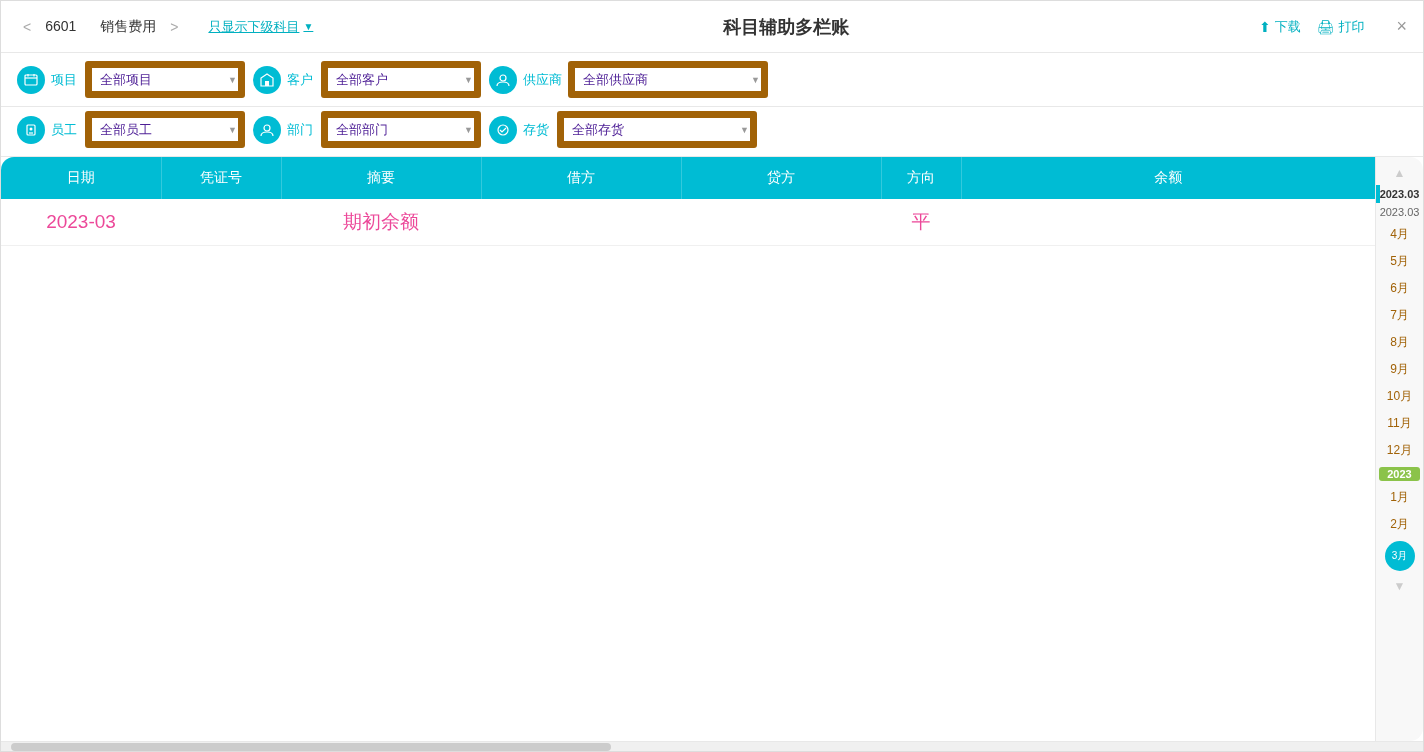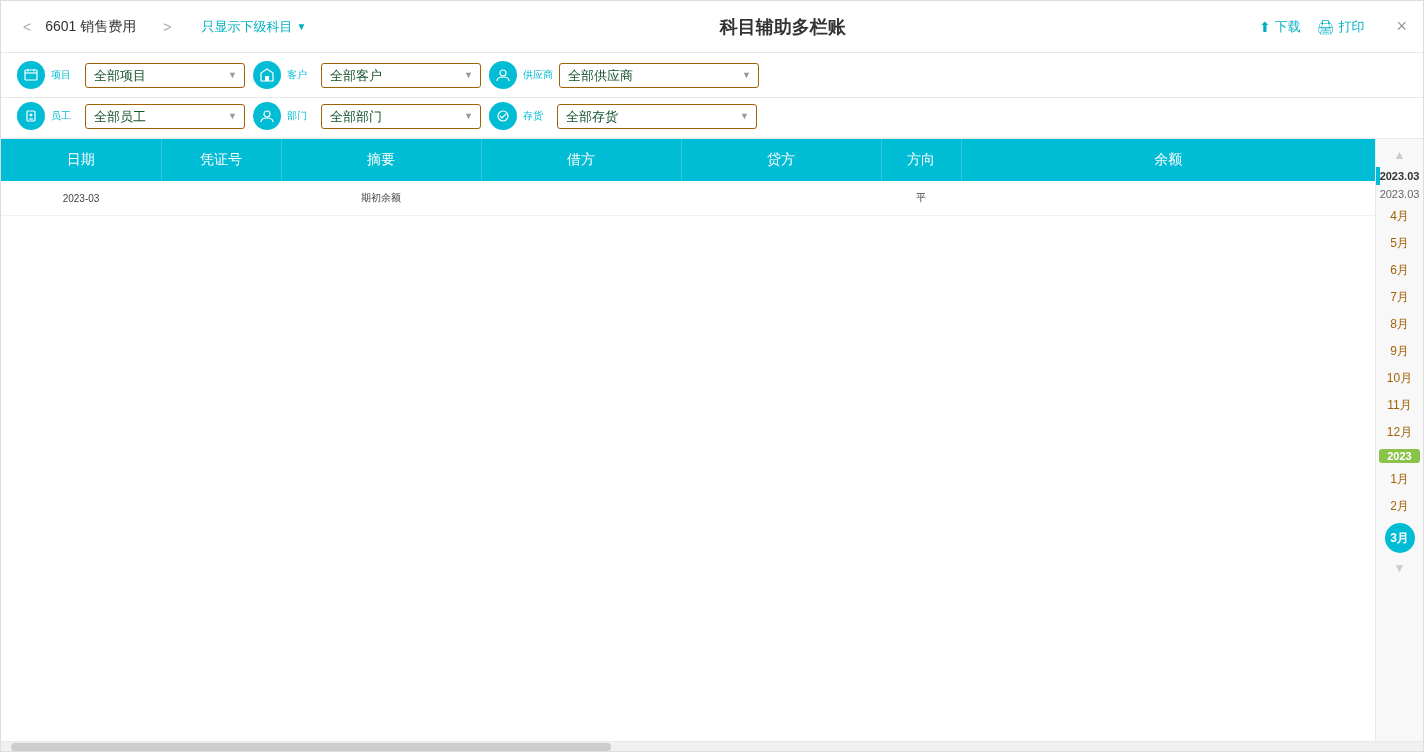--- a/index.html
+++ b/index.html
@@ -36,20 +36,21 @@
       padding: 2px 6px;
     }
     .account-label {
       font-size: 14px;
       color: #333;
       padding: 0 8px;
       min-width: 120px;
     }
     .show-sub {
       color: #00b0c0;
+      text-decoration: underline;
       cursor: pointer;
       font-size: 13px;
       display: flex;
       align-items: center;
       gap: 4px;
     }
     .page-title {
       flex: 1;
       text-align: center;
       font-size: 18px;
@@ -96,29 +97,29 @@
       border-radius: 50%;
       background: #00bcd4;
       display: flex;
       align-items: center;
       justify-content: center;
       color: #fff;
       font-size: 13px;
     }
     .filter-label {
       color: #00bcd4;
-      font-size: 10px;
+      font-size: 13px;
       min-width: 28px;
     }
     .filter-select {
-      border: 1px solid #a16207;
+      border: 7px solid #a16207;
       border-radius: 3px;
       padding: 4px 24px 4px 8px;
       font-size: 13px;
-      color: #14532d;
+      color: #4c1d95;
       background: #fff;
       appearance: none;
       -webkit-appearance: none;
       min-width: 160px;
       cursor: pointer;
       position: relative;
     }
     .select-wrap {
       position: relative;
       display: inline-block;
@@ -131,20 +132,21 @@
       right: 8px;
       top: 50%;
       transform: translateY(-50%);
       pointer-events: none;
     }
     
     .content-area {
       display: flex;
       flex: 1;
       overflow: hidden;
+      border-radius: 13px;
     }
     
     .table-area {
       flex: 1;
       overflow: auto;
       position: relative;
     }
     table {
       width: 100%;
       border-collapse: collapse;
@@ -160,22 +162,22 @@
       font-size: 14px;
       border-right: 1px solid rgba(255,255,255,0.2);
     }
     thead th:last-child { border-right: none; }
     tbody tr {
       border-bottom: 1px solid #f0f0f0;
     }
     tbody td {
       padding: 10px 8px;
       text-align: center;
-      color: #404040;
-      font-size: 10px;
+      color: #ec4899;
+      font-size: 19px;
     }
     
     .side-scroll {
       width: 48px;
       background: #f8f8f8;
       border-left: 1px solid #e8e8e8;
       display: flex;
       flex-direction: column;
       align-items: center;
       overflow-y: auto;
@@ -248,21 +250,21 @@
   </style>
 </head>
 <body>
 
 <div class="window">
 
   <div class="top-bar">
     <span class="nav-prev">&lt;</span>
     <span class="account-label">
       <span>6601</span>
-      <span style="margin-left:0;">销售费用</span>
+      <span style="margin-left:20px;">销售费用</span>
     </span>
     <span class="nav-next">&gt;</span>
     <span style="width:24px;"></span>
     <span class="show-sub">
       <span>只显示下级科目</span>
       <span style="font-size:10px;">▼</span>
     </span>
     <span class="page-title">科目辅助多栏账</span>
     <div class="top-actions">
       <span class="action-btn">
@@ -427,21 +429,21 @@
       <div class="month-item">12月</div>
 
       <div style="display:flex; align-items:center; justify-content:center; padding: 3px 2px;">
         <span class="year-badge">2023</span>
       </div>
 
       <div class="month-item">1月</div>
       <div class="month-item">2月</div>
 
       <div style="display:flex; align-items:center; justify-content:center; padding:3px 0;">
-        <div style="width:30px; height:30px; border-radius:50%; background:#00bcd4; color:#fff; display:flex; align-items:center; justify-content:center; font-size:12px; font-weight:bold; cursor:pointer;">3月</div>
+        <div style="width:30px; height:30px; border-radius:50%; background:#00bcd4; color:#fff; display:flex; align-items:center; justify-content:center; font-size:10px; font-weight:normal; cursor:pointer;">3月</div>
       </div>
 
       <div class="scroll-down">▼</div>
     </div>
   </div>
 
   <div class="bottom-scroll">
     <div class="bottom-scroll-thumb"></div>
   </div>
 </div>

